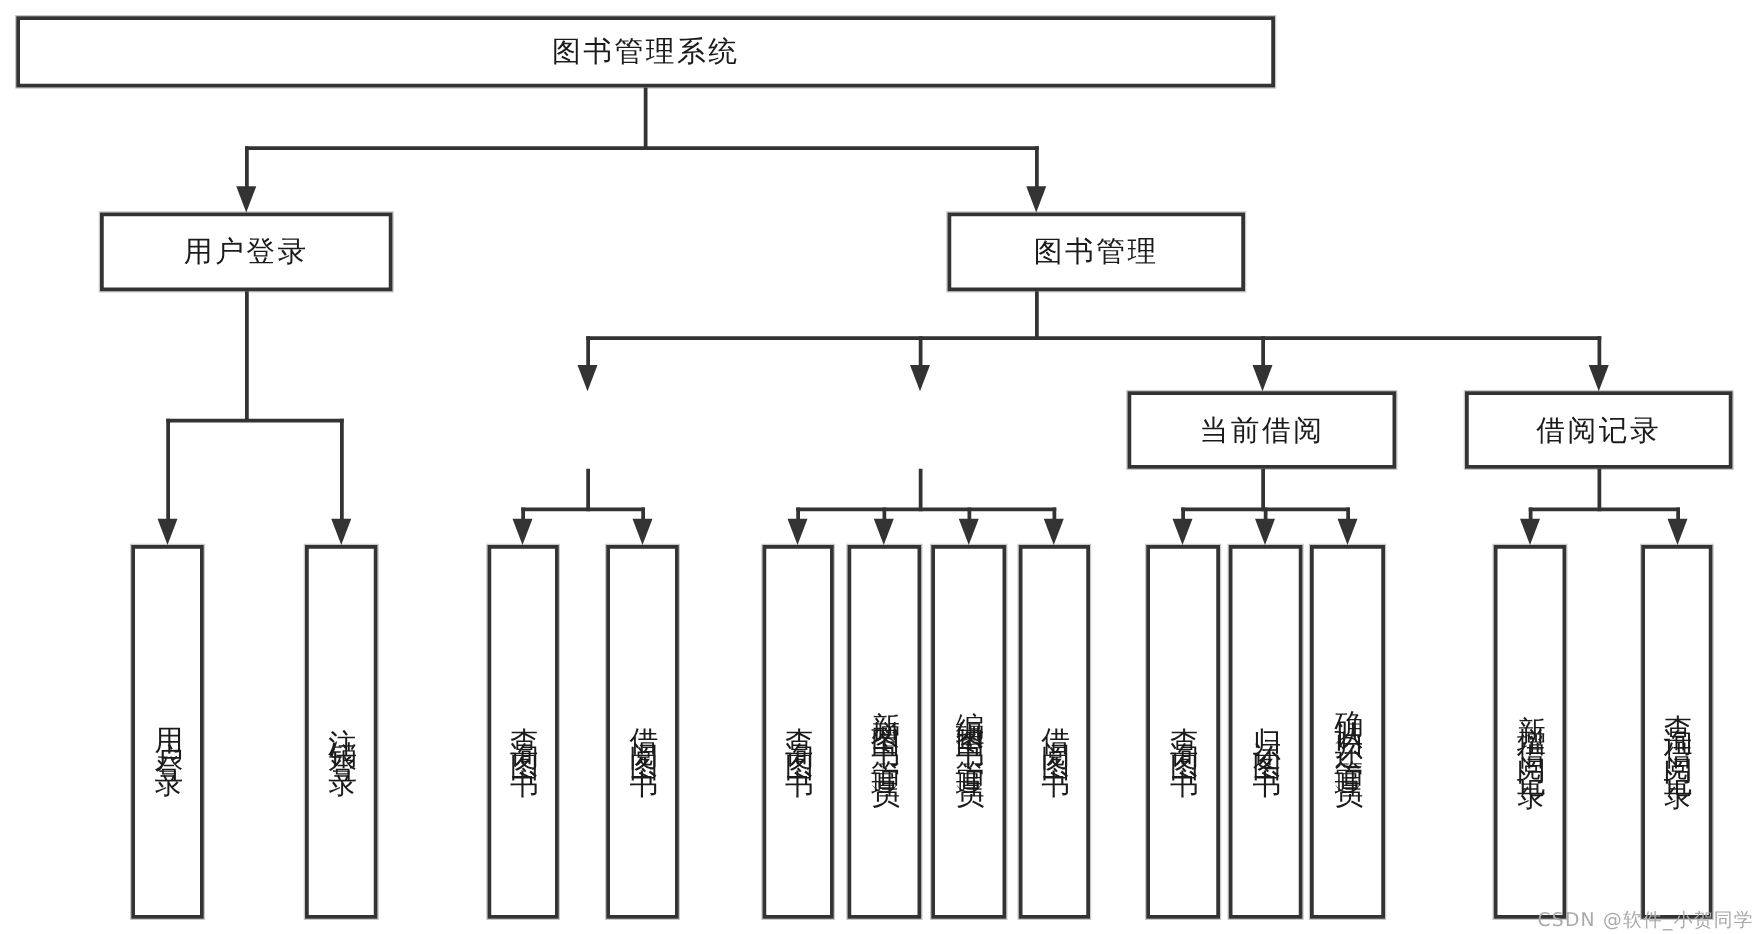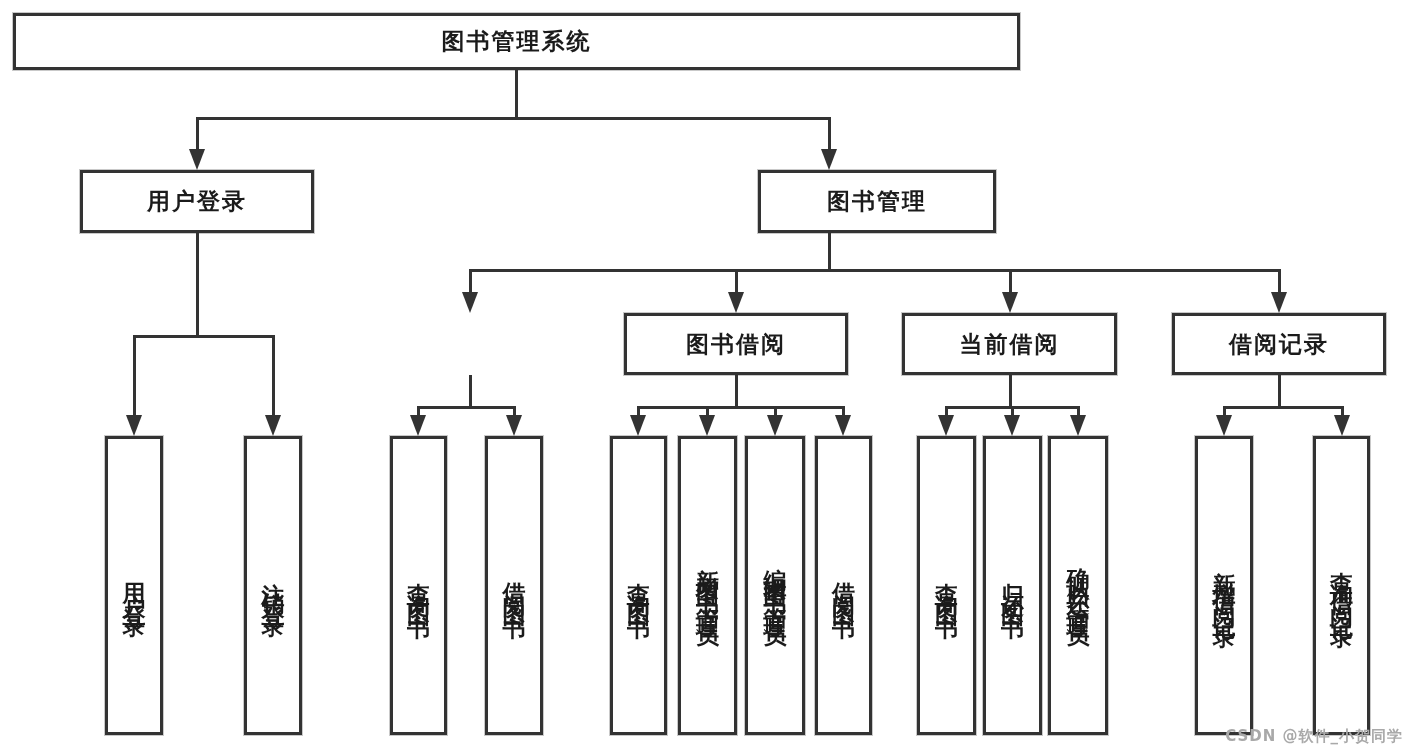--- a/index.html
+++ b/index.html
@@ -7,21 +7,20 @@
     padding: 0;
     background: #ffffff;
     font-family: "DejaVu Sans", "Liberation Sans", sans-serif;
   }
   .stage {
     position: relative;
     width: 1405px;
     height: 747px;
     background: #ffffff;
     overflow: hidden;
-    font-weight: bold;
   }
   .box {
     position: absolute;
     box-sizing: border-box;
     border: 3px solid #333333;
     background: #ffffff;
     display: flex;
     align-items: center;
     justify-content: center;
     color: #1b1b1b;
@@ -71,23 +70,20 @@
     <span class="hlabel">图书管理系统</span>
   </div>
 
   <div class="box" style="left:80px; top:170px; width:234px; height:63px;">
     <span class="hlabel">用户登录</span>
   </div>
   <div class="box" style="left:710px; top:170px; width:238px; height:63px;margin-left:48px;">
     <span class="hlabel">图书管理</span>
   </div>
 
-  <div class="box" style="left:624px; top:313px; width:224px; height:62px;">
-    <span class="hlabel">图书借阅</span>
-  </div>
   <div class="box" style="left:1172px; top:313px; width:214px; height:62px;">
     <span class="hlabel">借阅记录</span>
   </div>
   <div class="box" style="left:902px; top:313px; width:215px; height:62px;">
     <span class="hlabel">当前借阅</span>
   </div>
 
   <div class="box" style="left:105px; top:436px; width:58px; height:299px;">
     <span class="vlabel">用户登录</span>
   </div>

